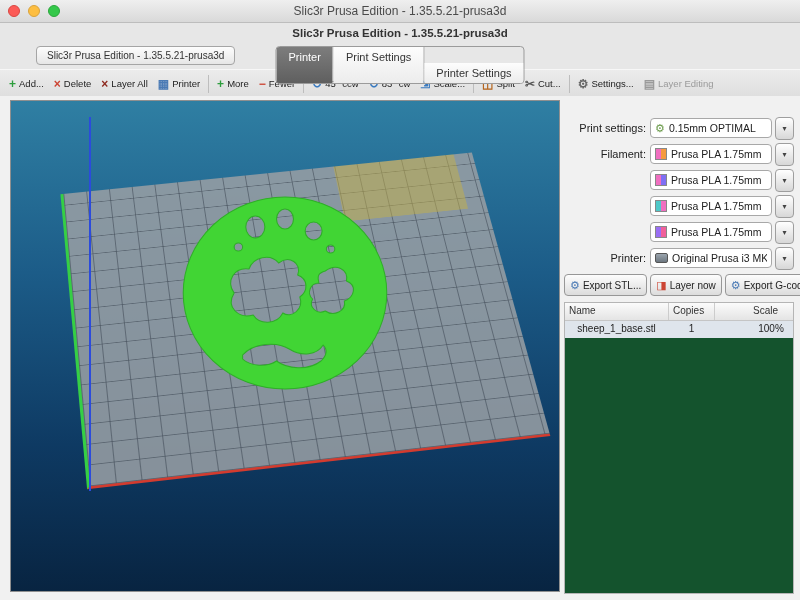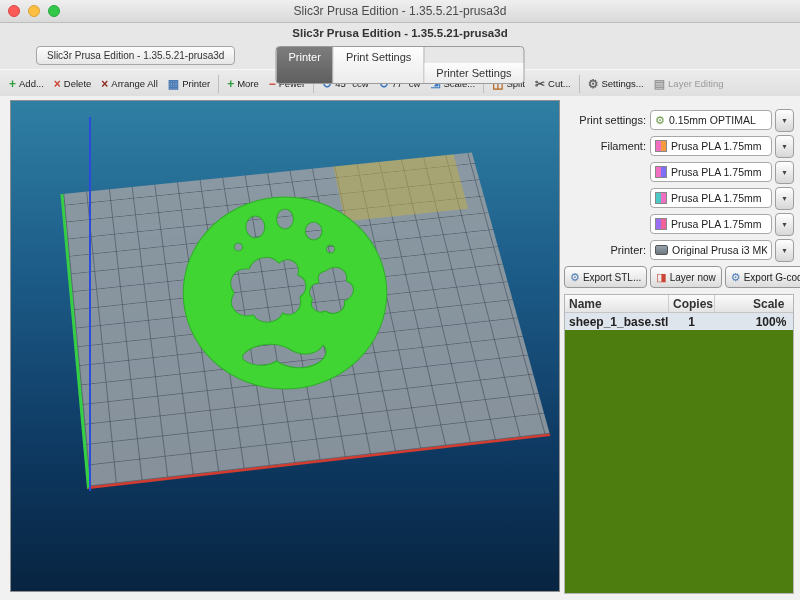--- a/index.html
+++ b/index.html
@@ -47,42 +47,42 @@
     background-color:rgba(150,157,163,0.88);
     background-image:
       repeating-linear-gradient(0deg, rgba(70,80,92,0.65) 0 1px, transparent 1px 24px),
       repeating-linear-gradient(90deg, rgba(70,80,92,0.65) 0 1px, transparent 1px 24px);
     border-left:3px solid #35cf45;border-bottom:3px solid #d23b2f;box-sizing:border-box;}
   .bed-highlight{position:absolute;right:20px;top:0;width:130px;height:80px;background:rgba(196,176,72,0.5);}
   .z-axis{position:absolute;left:78px;top:16px;width:2px;height:374px;background:#2b4bdc;}
   .object{position:absolute;left:168px;top:92px;width:212px;height:200px;}
 
   
-  .panel{position:absolute;left:564px;top:12px;width:230px;bottom:6px;font-size:11px;color:#222;}
+  .panel{position:absolute;left:564px;top:20px;width:230px;bottom:6px;font-size:11px;color:#222;}
   .row{display:flex;align-items:center;height:24px;margin-bottom:2px;}
   .lbl{width:82px;text-align:right;padding-right:4px;flex:none;white-space:nowrap;}
   .combo{flex:1;display:flex;align-items:center;min-width:0;}
   .combo-field{flex:1;height:20px;background:#fff;border:1px solid #a8a8a8;border-radius:4px;
     display:flex;align-items:center;padding:0 4px;gap:4px;overflow:hidden;white-space:nowrap;min-width:0;box-sizing:border-box;}
   .cval{overflow:hidden;text-overflow:clip;white-space:nowrap;font-size:10.5px;}
   .cicon{font-size:11px;line-height:11px;flex:none;}
   .fil-swatch{width:12px;height:12px;border:1px solid #888;flex:none;box-sizing:border-box;}
   .printer-swatch{width:13px;height:10px;flex:none;background:linear-gradient(#9aa4ad,#6d7780);border:1px solid #555;
     border-radius:2px;box-sizing:border-box;}
   .combo-arrow{width:17px;height:21px;margin-left:3px;border:1px solid #9e9e9e;border-radius:4px;flex:none;
     background:linear-gradient(#fff,#d7d7d7);font-size:8px;display:flex;align-items:center;justify-content:center;color:#444;}
 
   .btn-row{display:flex;gap:3px;margin-top:4px;}
   .pbtn{display:flex;align-items:center;gap:3px;height:22px;padding:0 5px;font-size:10px;color:#222;
     font-family:"Liberation Sans",sans-serif;border:1px solid #979797;border-radius:4px;
     background:linear-gradient(#fdfdfd,#dcdcdc);white-space:nowrap;}
   .bicon{font-size:11px;line-height:11px;}
 
-  .obj-table{position:absolute;left:0;right:0;top:186px;bottom:0;background:#4d7c0f;border:1px solid #b5b5b5;
-    font-size:12px;overflow:hidden;font-weight:bold;}
+  .obj-table{position:absolute;left:0;right:0;top:186px;bottom:0;background:#14532d;border:1px solid #b5b5b5;
+    font-size:10px;overflow:hidden;}
   .thead{display:flex;height:17px;background:linear-gradient(#fbfbfb,#e4e4e4);border-bottom:1px solid #c5c5c5;}
   .th{padding:2px 4px;border-right:1px solid #cccccc;box-sizing:border-box;color:#333;}
   .th:last-child,.td:last-child{border-right:none;margin-left:34px;}
   .col-name{flex:1;min-width:0;}
   .col-copies{width:46px;flex:none;}
   .col-scale{width:44px;flex:none;}
   .trow{display:flex;height:17px;background:#dfe5ec;}
   .td{padding:2px 4px;border-right:1px solid transparent;box-sizing:border-box;overflow:hidden;white-space:nowrap;text-align:center;}
 </style>
 </head>
@@ -114,21 +114,21 @@
     <span class="tool">
       <span class="ticon" style="color: rgb(46, 158, 62);">+</span>
       <span>Add...</span>
     </span>
     <span class="tool">
       <span class="ticon" style="color: rgb(204, 68, 51);">×</span>
       <span>Delete</span>
     </span>
     <span class="tool">
       <span class="ticon" style="color: rgb(142, 42, 31);">×</span>
-      <span>Arrange All</span>
+      <span>Layer All</span>
     </span>
     <span class="tool">
       <span class="ticon" style="color: rgb(74, 122, 181);">▦</span>
       <span>Printer</span>
     </span>
     <span class="sep"></span>
     <span class="tool">
       <span class="ticon" style="color: rgb(46, 158, 62);">+</span>
       <span>More</span>
     </span>
@@ -136,21 +136,21 @@
       <span class="ticon" style="color: rgb(204, 68, 51);">−</span>
       <span>Fewer</span>
     </span>
     <span class="sep"></span>
     <span class="tool">
       <span class="ticon" style="color: rgb(58, 122, 191);">↺</span>
       <span>45° ccw</span>
     </span>
     <span class="tool">
       <span class="ticon" style="color: rgb(58, 122, 191);">↻</span>
-      <span>77° cw</span>
+      <span>83° cw</span>
     </span>
     <span class="tool">
       <span class="ticon" style="color: rgb(58, 122, 191);">⇲</span>
       <span>Scale...</span>
     </span>
     <span class="sep"></span>
     <span class="tool">
       <span class="ticon" style="color: rgb(181, 101, 29);">◫</span>
       <span>Split</span>
     </span>

